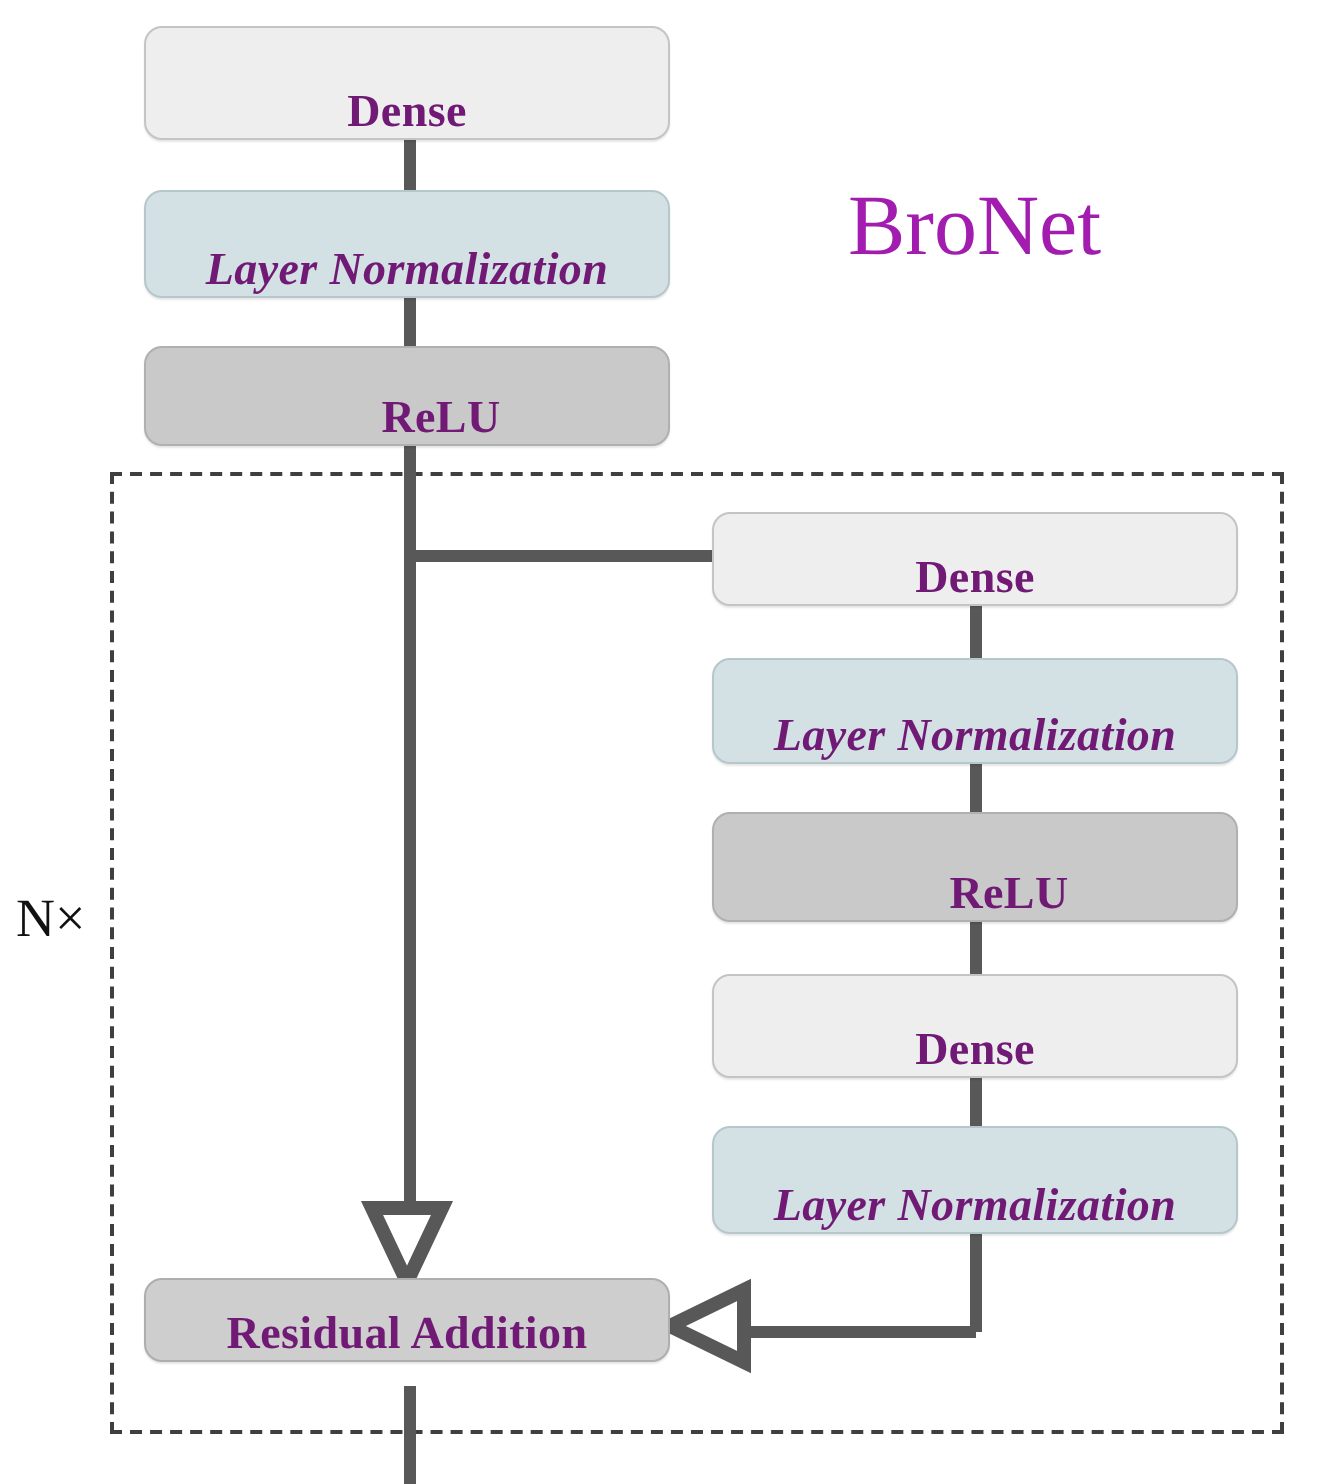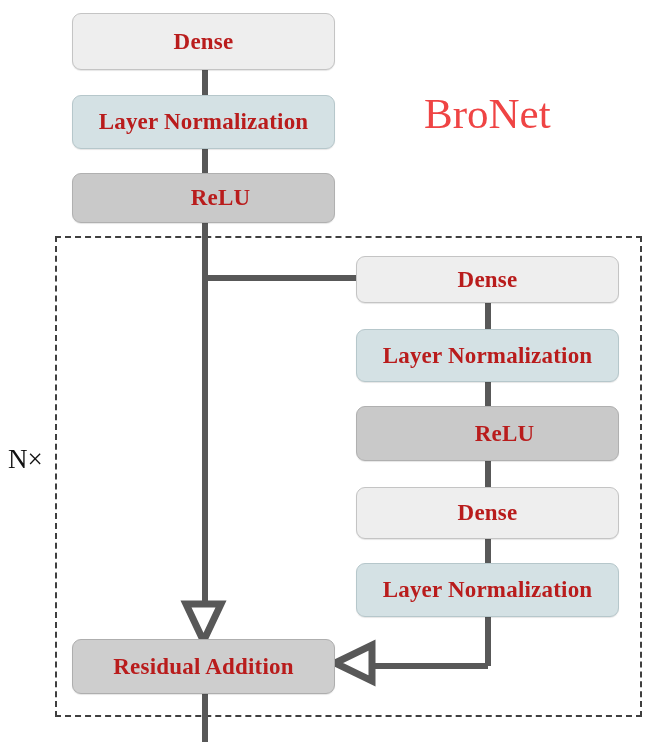--- a/index.html
+++ b/index.html
@@ -15,30 +15,30 @@
     overflow: hidden;
     font-family: "Liberation Serif", "DejaVu Serif", serif;
   }
   
   .block {
     position: absolute;
     box-sizing: border-box;
     border-radius: 9px;
     border: 1px solid #b9b9b9;
     display: flex;
-    align-items: center;
+    align-items: flex-end;
     justify-content: center;
     font-weight: bold;
-    color: #b91c1c;
+    color: #701a75;
     letter-spacing: 0.2px;
     z-index: 5;
     box-shadow: 0 1px 1px rgba(0,0,0,0.10);
   }
   .block.dense      { background: #eeeeee; border-color: #c4c4c4; }
-  .block.layernorm  { background: #d4e1e4; border-color: #b6c7cb; }
+  .block.layernorm  { background: #d4e1e4; border-color: #b6c7cb; font-style: italic; }
   .block.relu       { background: #c9c9c9; border-color: #b0b0b0; padding-left: 34px; }
   .block.residual   { background: #cecece; border-color: #aeaeae; }
 
   
   .repeat-box {
     position: absolute;
     box-sizing: border-box;
     border: 2.5px dashed #3f3f3f;
     background: transparent;
     z-index: 1;
@@ -48,21 +48,21 @@
     font-size: 27px;
     color: #111111;
     z-index: 6;
     white-space: nowrap;
   }
 
   
   .title {
     position: absolute;
     font-size: 43px;
-    color: #ef4444;
+    color: #a21caf;
     z-index: 6;
     white-space: nowrap;
   }
 
   
   .vline {
     position: absolute;
     width: 6px;
     background: #585858;
     z-index: 3;
@@ -142,17 +142,17 @@
   </div>
 
   <div class="block dense" style="left:356px; top:487px; width:263px; height:52px; font-size:23px;">
     <span>Dense</span>
   </div>
 
   <div class="block layernorm" style="left:356px; top:563px; width:263px; height:54px; font-size:23px;">
     <span>Layer Normalization</span>
   </div>
 
-  <div class="block residual" style="left:72px; top:639px; width:263px; height:55px; font-size:23px;">
+  <div class="block residual" style="left:72px; top:639px; width:263px; height:42px; font-size:23px;">
     <span>Residual Addition</span>
   </div>
 
 </div>
 
 </body></html>

